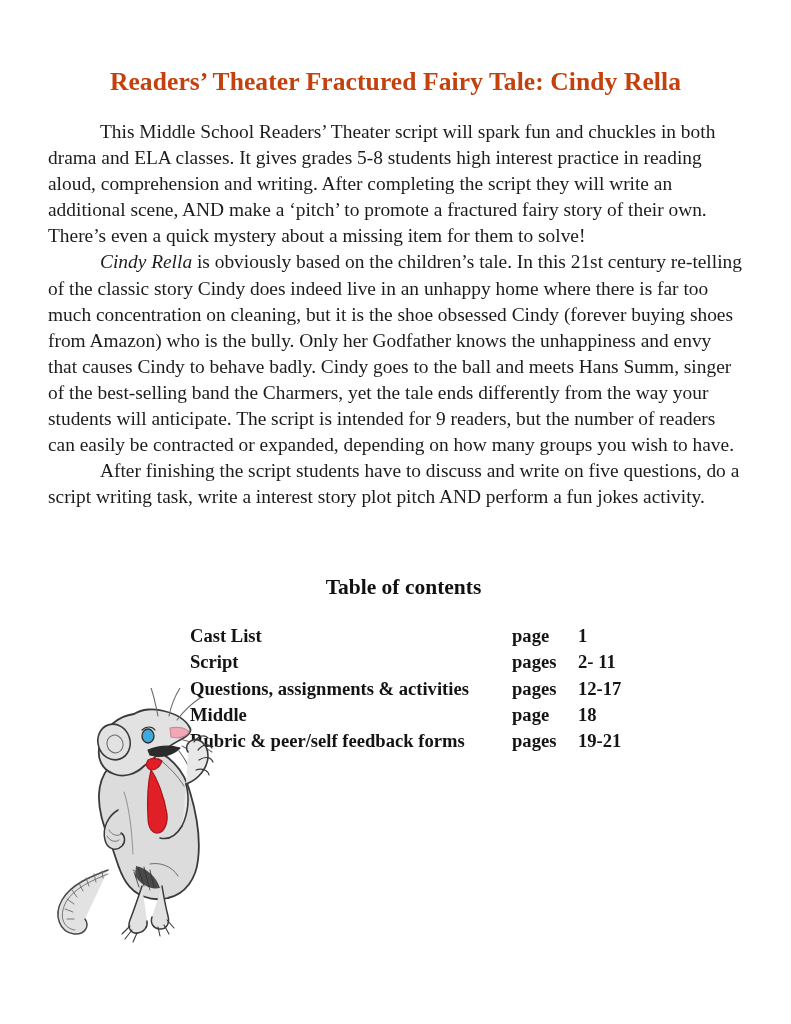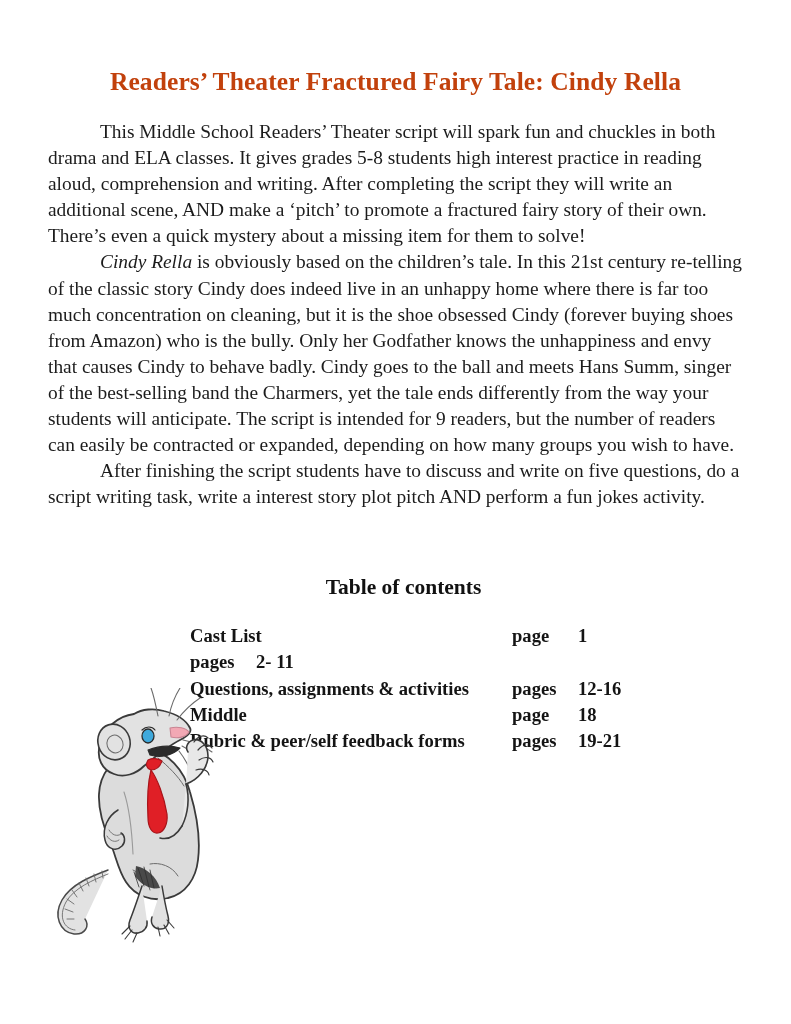--- a/index.html
+++ b/index.html
@@ -141,28 +141,29 @@
 
   <div class="toc">
 
     <div class="toc-row">
       <span class="toc-label">Cast List</span>
       <span class="toc-unit">page</span>
       <span class="toc-pages">1</span>
     </div>
 
     <div class="toc-row">
+      <span class="toc-label">Script</span>
       <span class="toc-unit">pages</span>
       <span class="toc-pages">2- 11</span>
     </div>
 
     <div class="toc-row">
       <span class="toc-label">Questions, assignments &amp; activities</span>
       <span class="toc-unit">pages</span>
-      <span class="toc-pages">12-16</span>
+      <span class="toc-pages">12-17</span>
     </div>
 
     <div class="toc-row">
       <span class="toc-label">Middle</span>
       <span class="toc-unit">page</span>
       <span class="toc-pages">18</span>
     </div>
 
     <div class="toc-row">
       <span class="toc-label">Rubric &amp; peer/self feedback forms</span>

